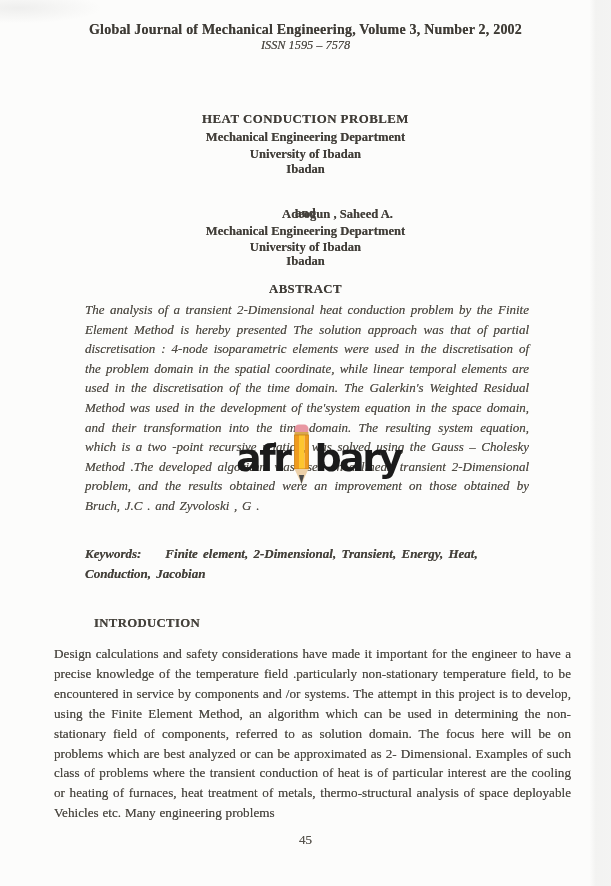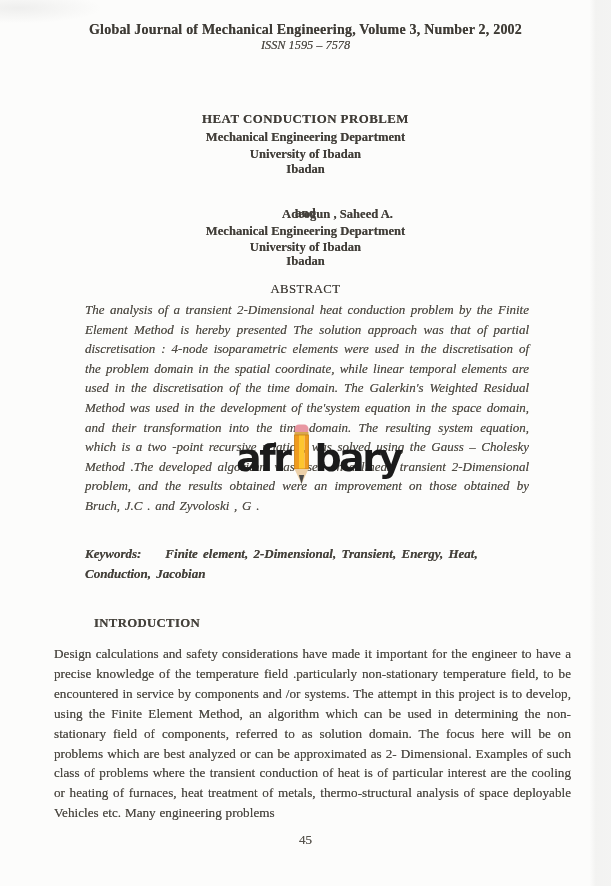--- a/index.html
+++ b/index.html
@@ -25,21 +25,21 @@
   .a1-name{top:114px;}
   .a1-dept{top:130px;}
   .a1-univ{top:147px;}
   .a1-city{top:162px;}
   .connector{top:206px;}
   .a2-name{top:207px;margin-left:32px;}
   .a2-dept{top:224px;}
   .a2-univ{top:240px;}
   .a2-city{top:254px;}
   .suffix-it{font-style:italic;}
-  .abs-head{top:282px;font-weight:normal;font-size:12.8px;color:#403d38;letter-spacing:0.4px;}
+  .abs-head{top:282px;font-weight:bold;font-size:12.8px;color:#403d38;letter-spacing:0.4px;}
   .abs-body{
     position:absolute;left:85px;top:300px;width:444px;
     font-style:italic;font-size:13px;line-height:19.6px;
     text-align:justify;color:#514e47;
     word-spacing:1.5px;
   }
   .keywords{
     position:absolute;left:85px;top:544px;width:444px;
     font-weight:bold;font-style:italic;font-size:13px;line-height:19.6px;
     color:#44413b;text-align:left;word-spacing:2px;

